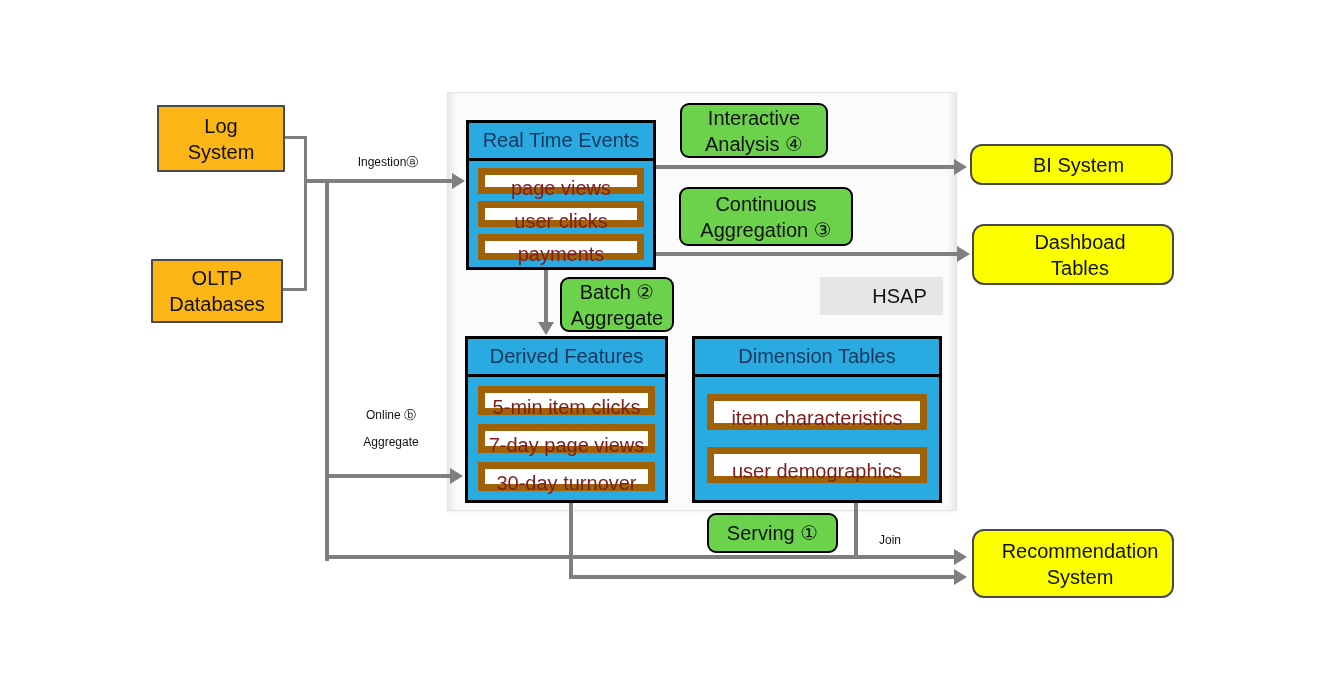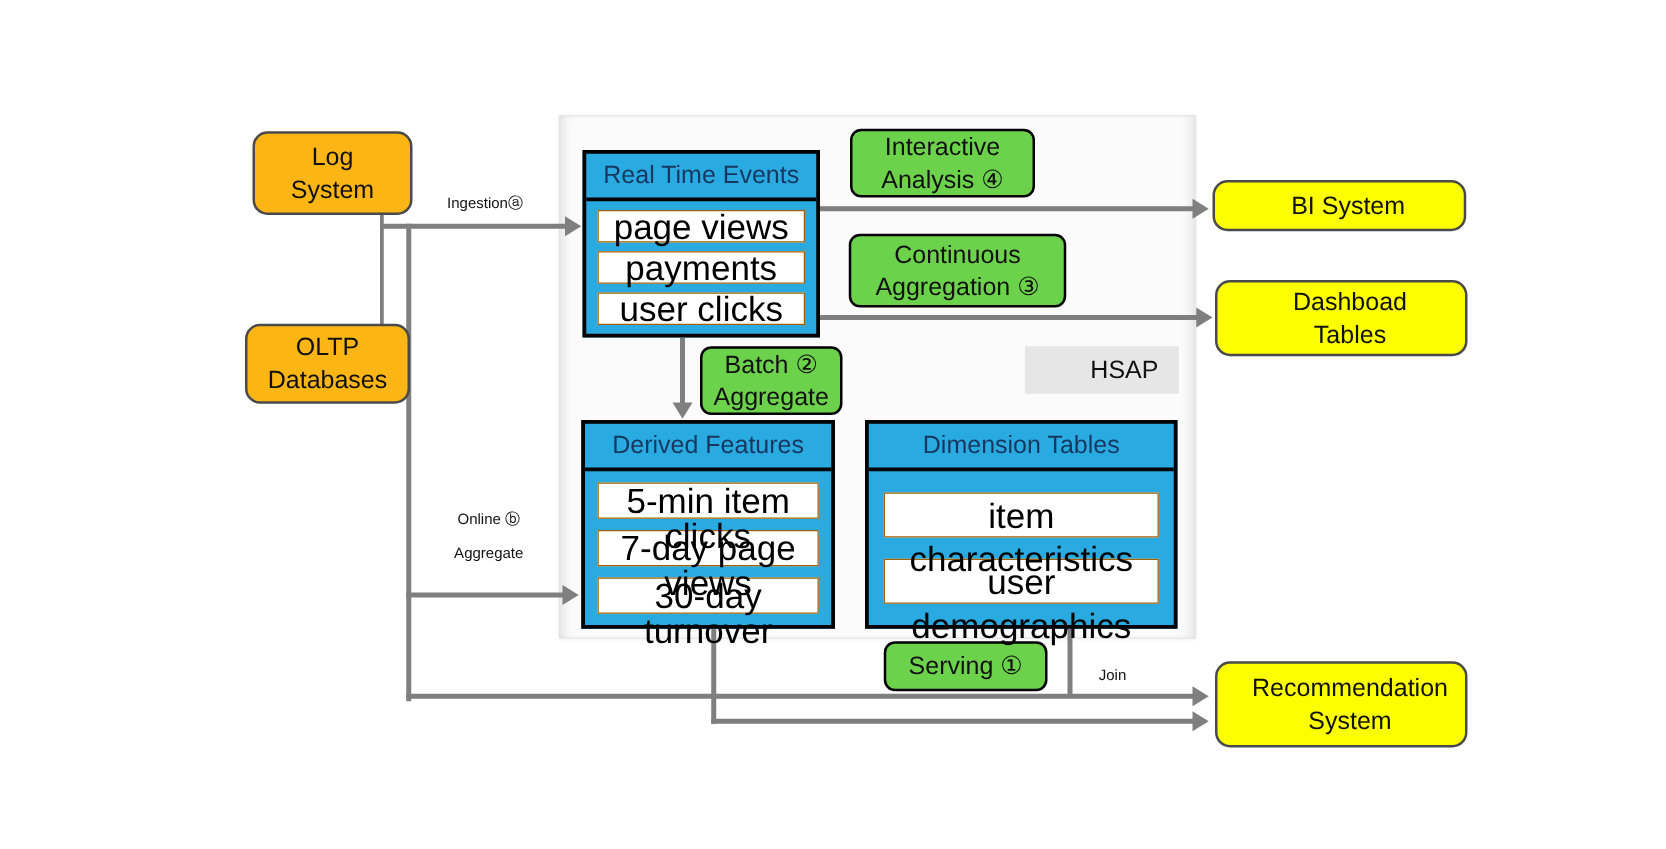--- a/index.html
+++ b/index.html
@@ -22,36 +22,36 @@
     box-shadow:inset 8px 0 10px -7px rgba(0,0,0,.14), inset -8px 0 10px -7px rgba(0,0,0,.14), 0 1px 3px rgba(0,0,0,.05);
   }
   .line{position:absolute;background:var(--arrow);z-index:2;}
   .ah{position:absolute;width:0;height:0;z-index:2;}
   .ah.right{border-top:8px solid transparent;border-bottom:8px solid transparent;border-left:13px solid var(--arrow);}
   .ah.down{border-left:8px solid transparent;border-right:8px solid transparent;border-top:13px solid var(--arrow);}
   .box{
     position:absolute;display:flex;align-items:center;justify-content:center;text-align:center;
     white-space:pre-line;font-size:20px;line-height:26px;box-sizing:border-box;z-index:3;
   }
-  .source{background:var(--source-fill);border:2px solid var(--source-border);border-radius:12px;margin-left:45px;}
+  .source{background:var(--source-fill);border:2px solid var(--source-border);border-radius:1px;}
   .sink{background:var(--sink-fill);border:2px solid var(--sink-border);border-radius:12px;padding-left:14px;}
   .process{background:var(--process-fill);border:2px solid var(--process-border);border-radius:9px;}
   .hsap{background:var(--hsap-fill);border:none;padding-left:36px;}
   .flabel{position:absolute;white-space:pre-line;font-size:12px;line-height:27px;text-align:center;z-index:3;}
   .dtable{
     position:absolute;background:var(--table-fill);border:3px solid var(--table-border);
     box-sizing:border-box;z-index:3;
   }
   .thead{
     height:35px;line-height:35px;text-align:center;border-bottom:3px solid var(--table-border);
     color:var(--table-header-text);font-size:20px;
   }
   .trow{
-    background:#ffffff;border:1px solid #a16207;height:26px;line-height:26px;
-    margin:7px 9px;text-align:center;font-size:28px;color:#000000;box-sizing:border-box;
+    background:#ffffff;border:7px solid #a16207;height:26px;line-height:26px;
+    margin:7px 9px;text-align:center;font-size:20px;color:#7f1d1d;box-sizing:border-box;
   }
   .dtable.derived .trow{height:29px;line-height:28px;margin:9px 10px;}
   .dtable.dimension .trow{height:36px;line-height:35px;margin:17px 12px;}
 </style>
 </head>
 <body>
 
 <div class="canvas">
 
   <div class="panel"></div>
@@ -108,22 +108,22 @@
   <div class="box hsap" style="left:820px;top:277px;width:123px;height:38px">HSAP</div>
 
   <div class="flabel" style="left:318px;top:149px;width:140px">Ingestionⓐ</div>
   <div class="flabel" style="left:322px;top:402px;width:138px">Online ⓑ
 Aggregate</div>
   <div class="flabel" style="left:864px;top:527px;width:52px">Join</div>
 
   <div class="dtable" style="left:466px;top:120px;width:190px;height:150px">
     <div class="thead">Real Time Events</div>
     <div class="trow">page views</div>
+    <div class="trow">user clicks</div>
     <div class="trow">payments</div>
-    <div class="trow">user clicks</div>
   </div>
 
   <div class="dtable derived" style="left:465px;top:336px;width:203px;height:167px">
     <div class="thead">Derived Features</div>
     <div class="trow">5-min item clicks</div>
     <div class="trow">7-day page views</div>
     <div class="trow">30-day turnover</div>
   </div>
 
   <div class="dtable dimension" style="left:692px;top:336px;width:250px;height:167px">

